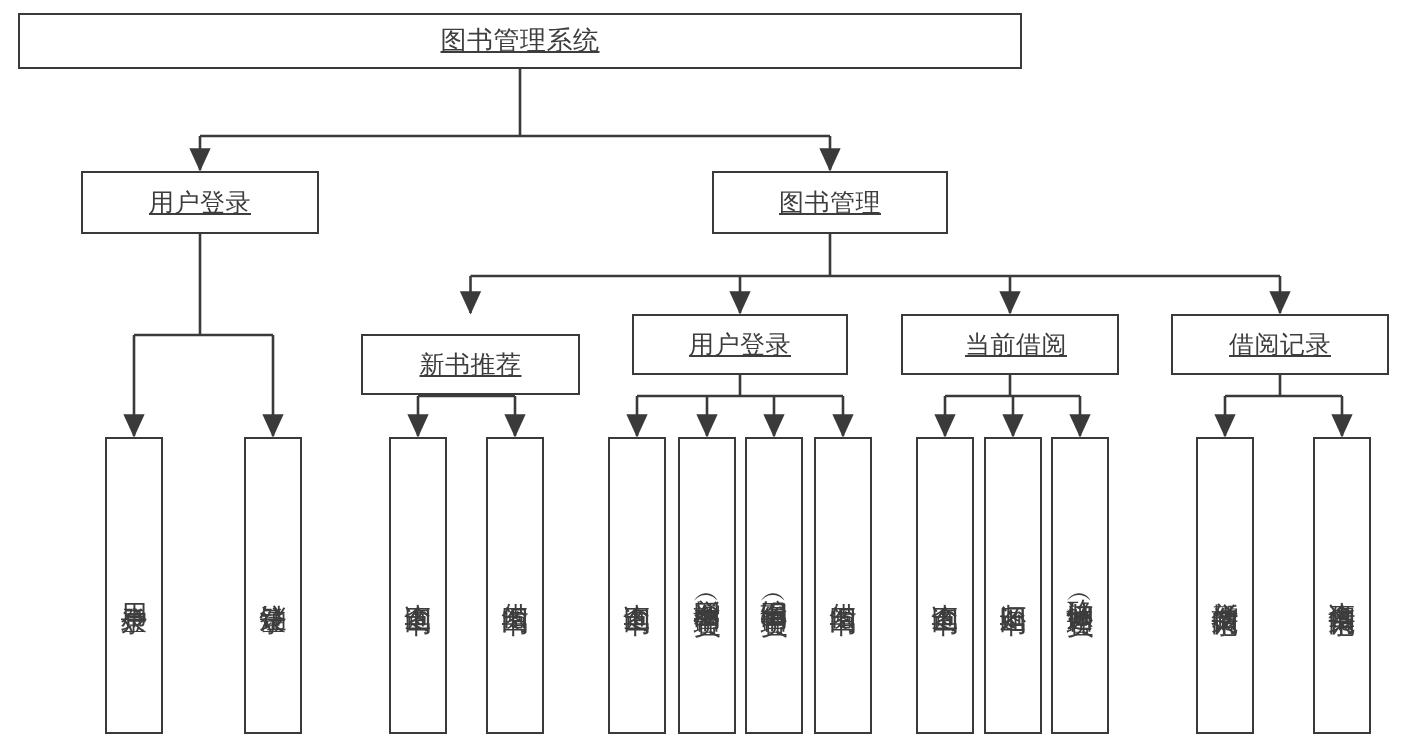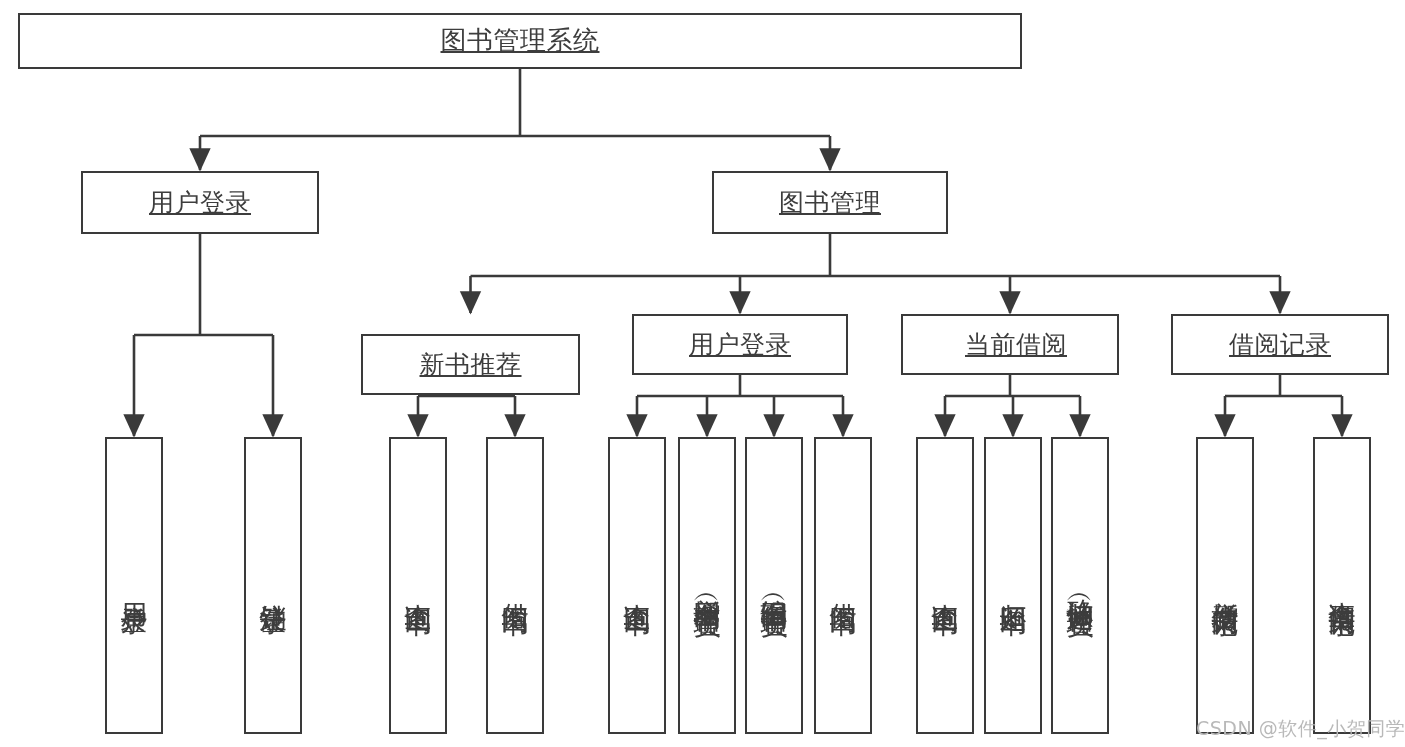--- a/index.html
+++ b/index.html
@@ -194,14 +194,13 @@
   </div>
 
   <div class="node vert" style="left:1196px; top:437px; width:58px; height:297px;">
     <span class="node-label">新增借阅记录</span>
   </div>
 
   <div class="node vert" style="left:1313px; top:437px; width:58px; height:297px;">
     <span class="node-label">查询借阅记录</span>
   </div>
 
-  <div class="watermark" style="left:1196px; top:716px;">CSDN @软件_小贺同学</div>
 </div>
 
 </body></html>

